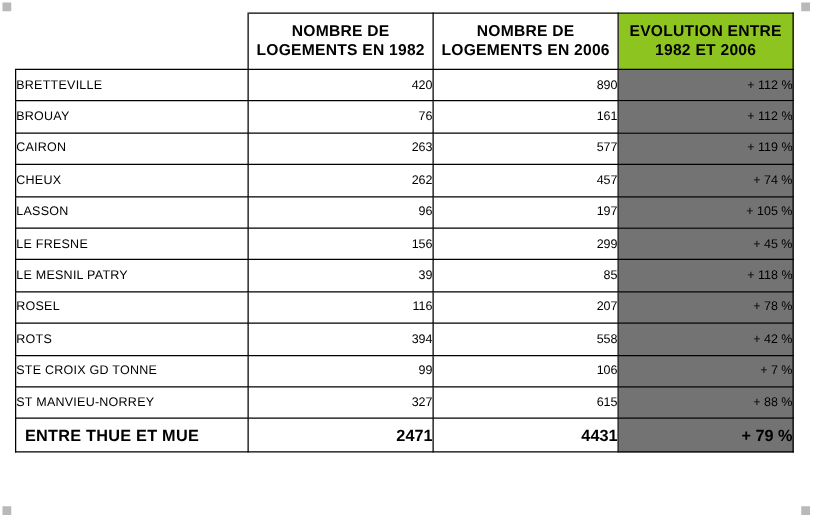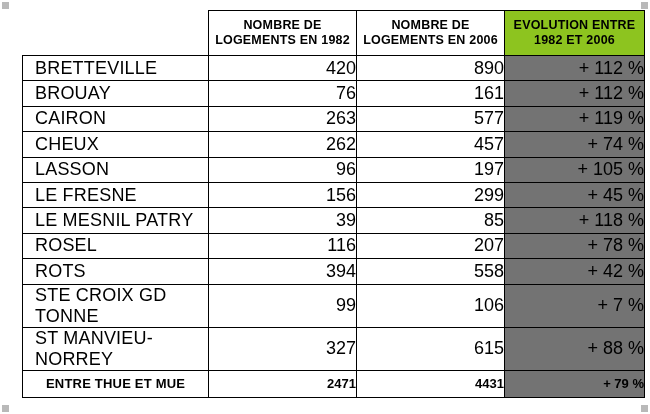--- a/index.html
+++ b/index.html
@@ -27,21 +27,21 @@
     height: 7px;
     background: #b9b9b9;
   }
   .handle.tl { left: 2px; top: 2px; }
   .handle.tr { right: 2px; top: 2px; }
   .handle.bl { left: 2px; bottom: 2px; }
   .handle.br { right: 2px; bottom: 2px; }
 
   .table-wrap {
     position: absolute;
-    left: 22px;
+    left: 12px;
     top: 10px;
     width: 508px;
     height: 394px;
   }
   table.data {
     border-collapse: collapse;
     width: 622px;
     table-layout: fixed;
   }
   table.data td, table.data th {
@@ -70,43 +70,42 @@
   }
   td.evolhead {
     background: #8dc41f;
     color: #000000;
     margin-top: 44px;
   }
 
   
   tr.row td {
     height: 24.4px;
-    font-size: 18px;
-    padding-left: 12px;
+    font-size: 10px;
   }
   td.name {
     text-align: left;
     padding-left: 7px;
     letter-spacing: 0.2px;
   }
   td.num {
     text-align: right;
   }
   td.evol {
     text-align: right;
     background: #737373;
   }
 
   
   tr.total td {
     height: 26px;
     font-weight: bold;
     font-size: 13px;
   }
-  tr.total td.name { padding-left: 23px; }
+  tr.total td.name { padding-left: 7px; }
 </style>
 </head>
 <body>
 
 <div class="page">
   <div class="handle tl"></div>
   <div class="handle tr"></div>
   <div class="handle bl"></div>
   <div class="handle br"></div>
 

